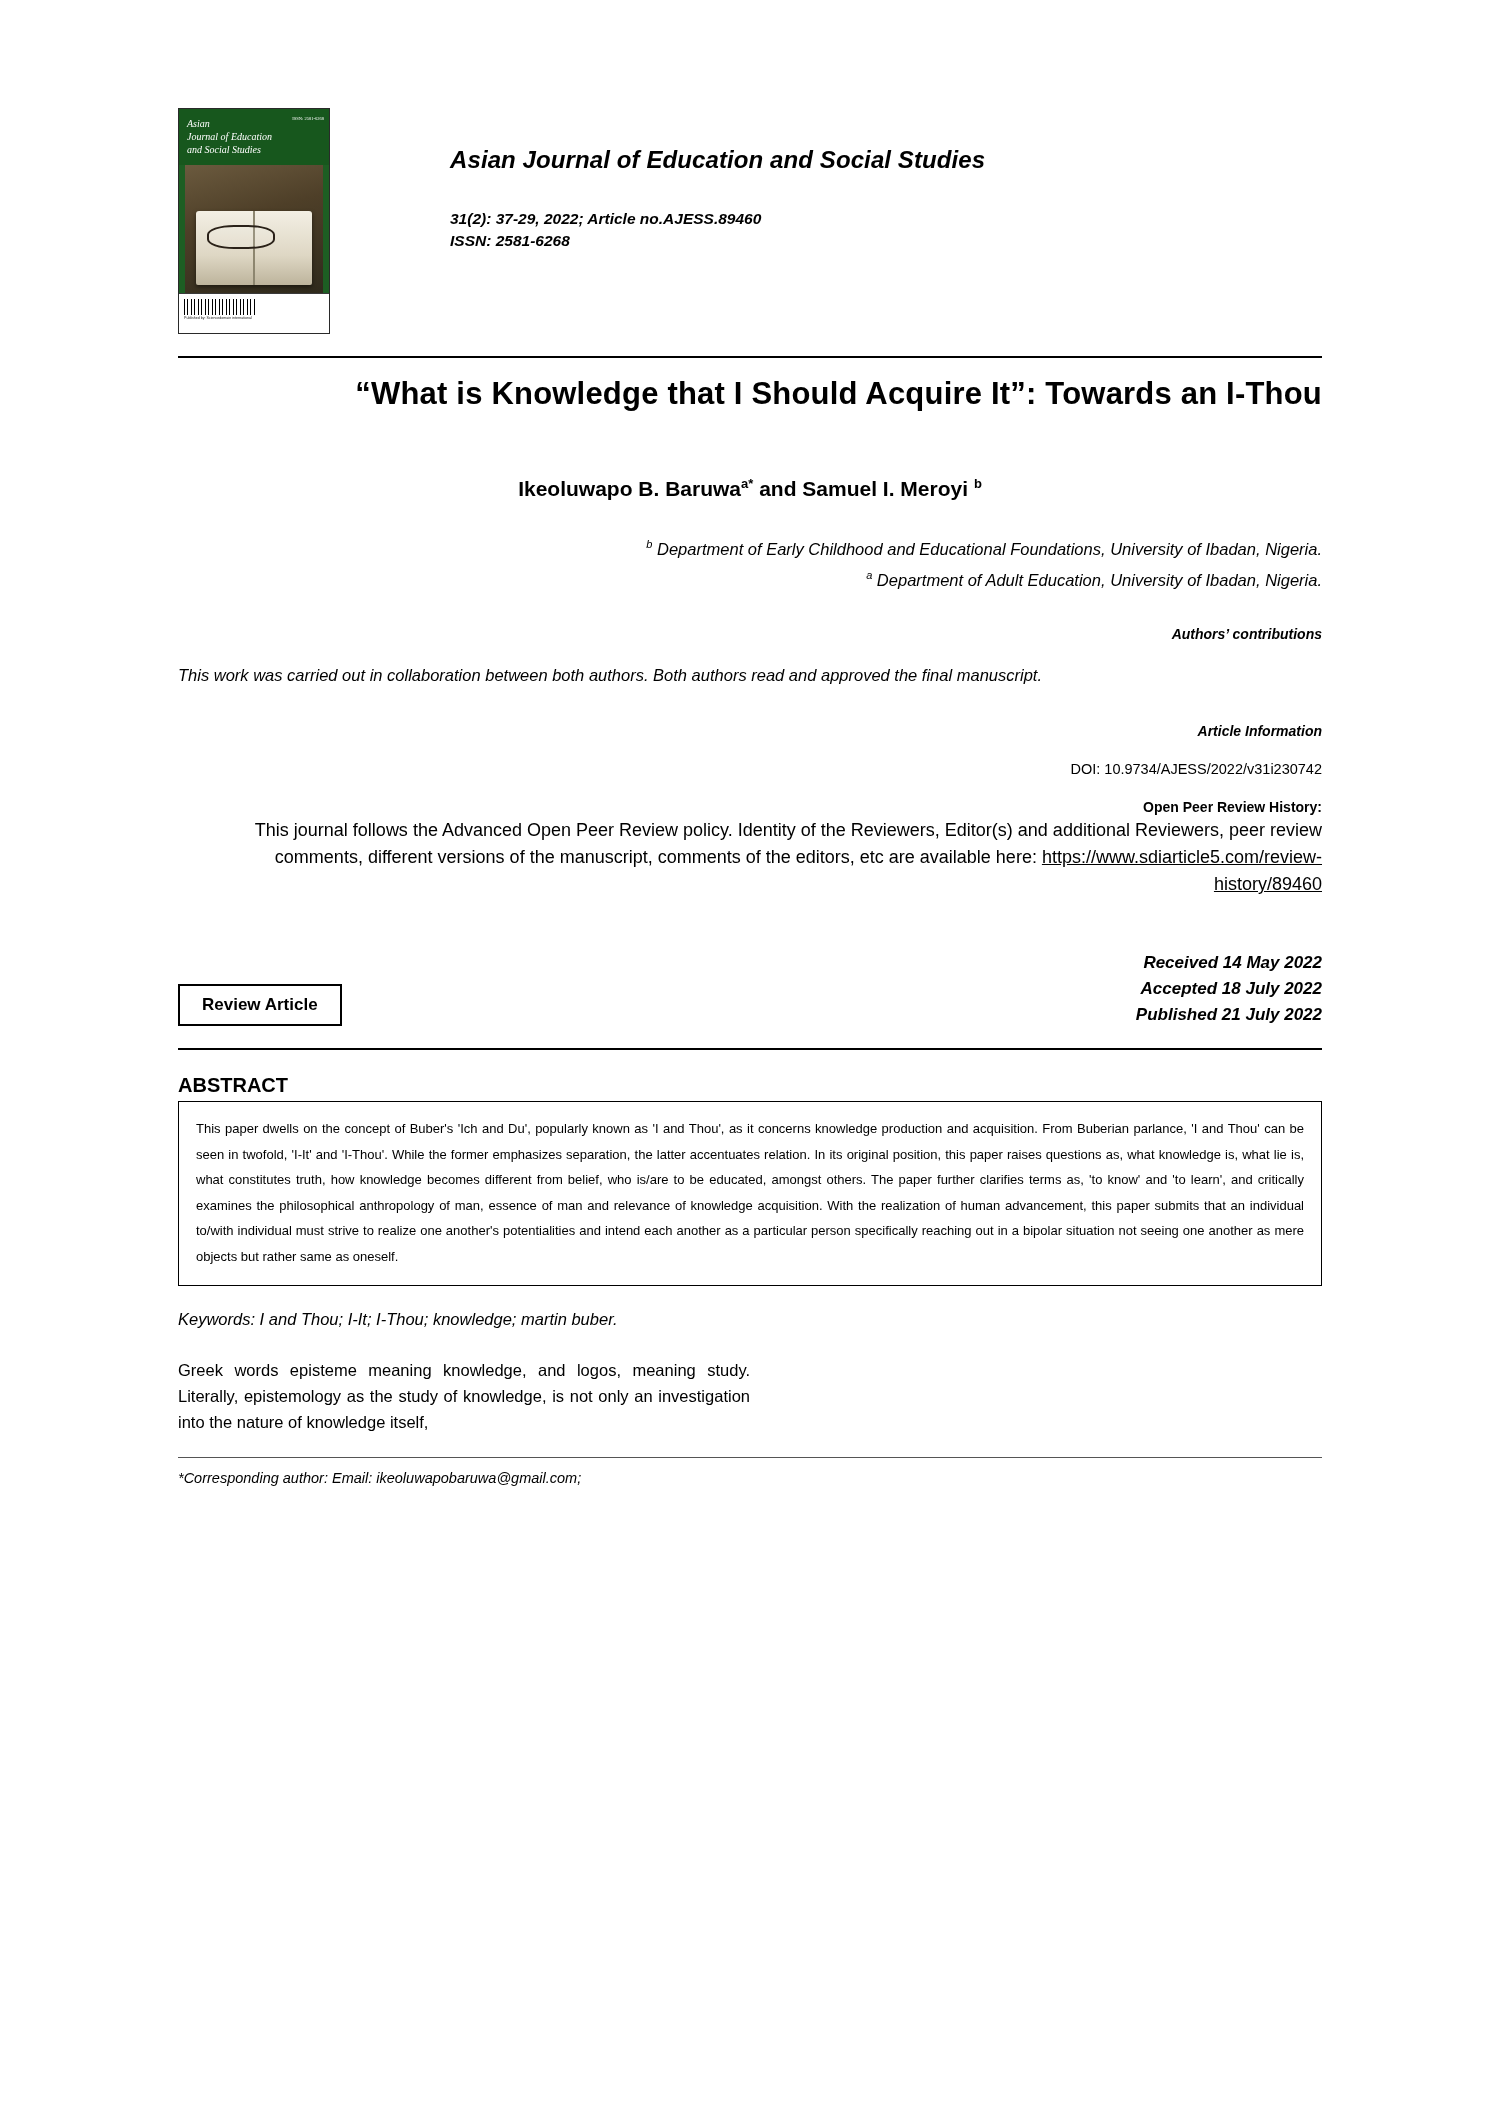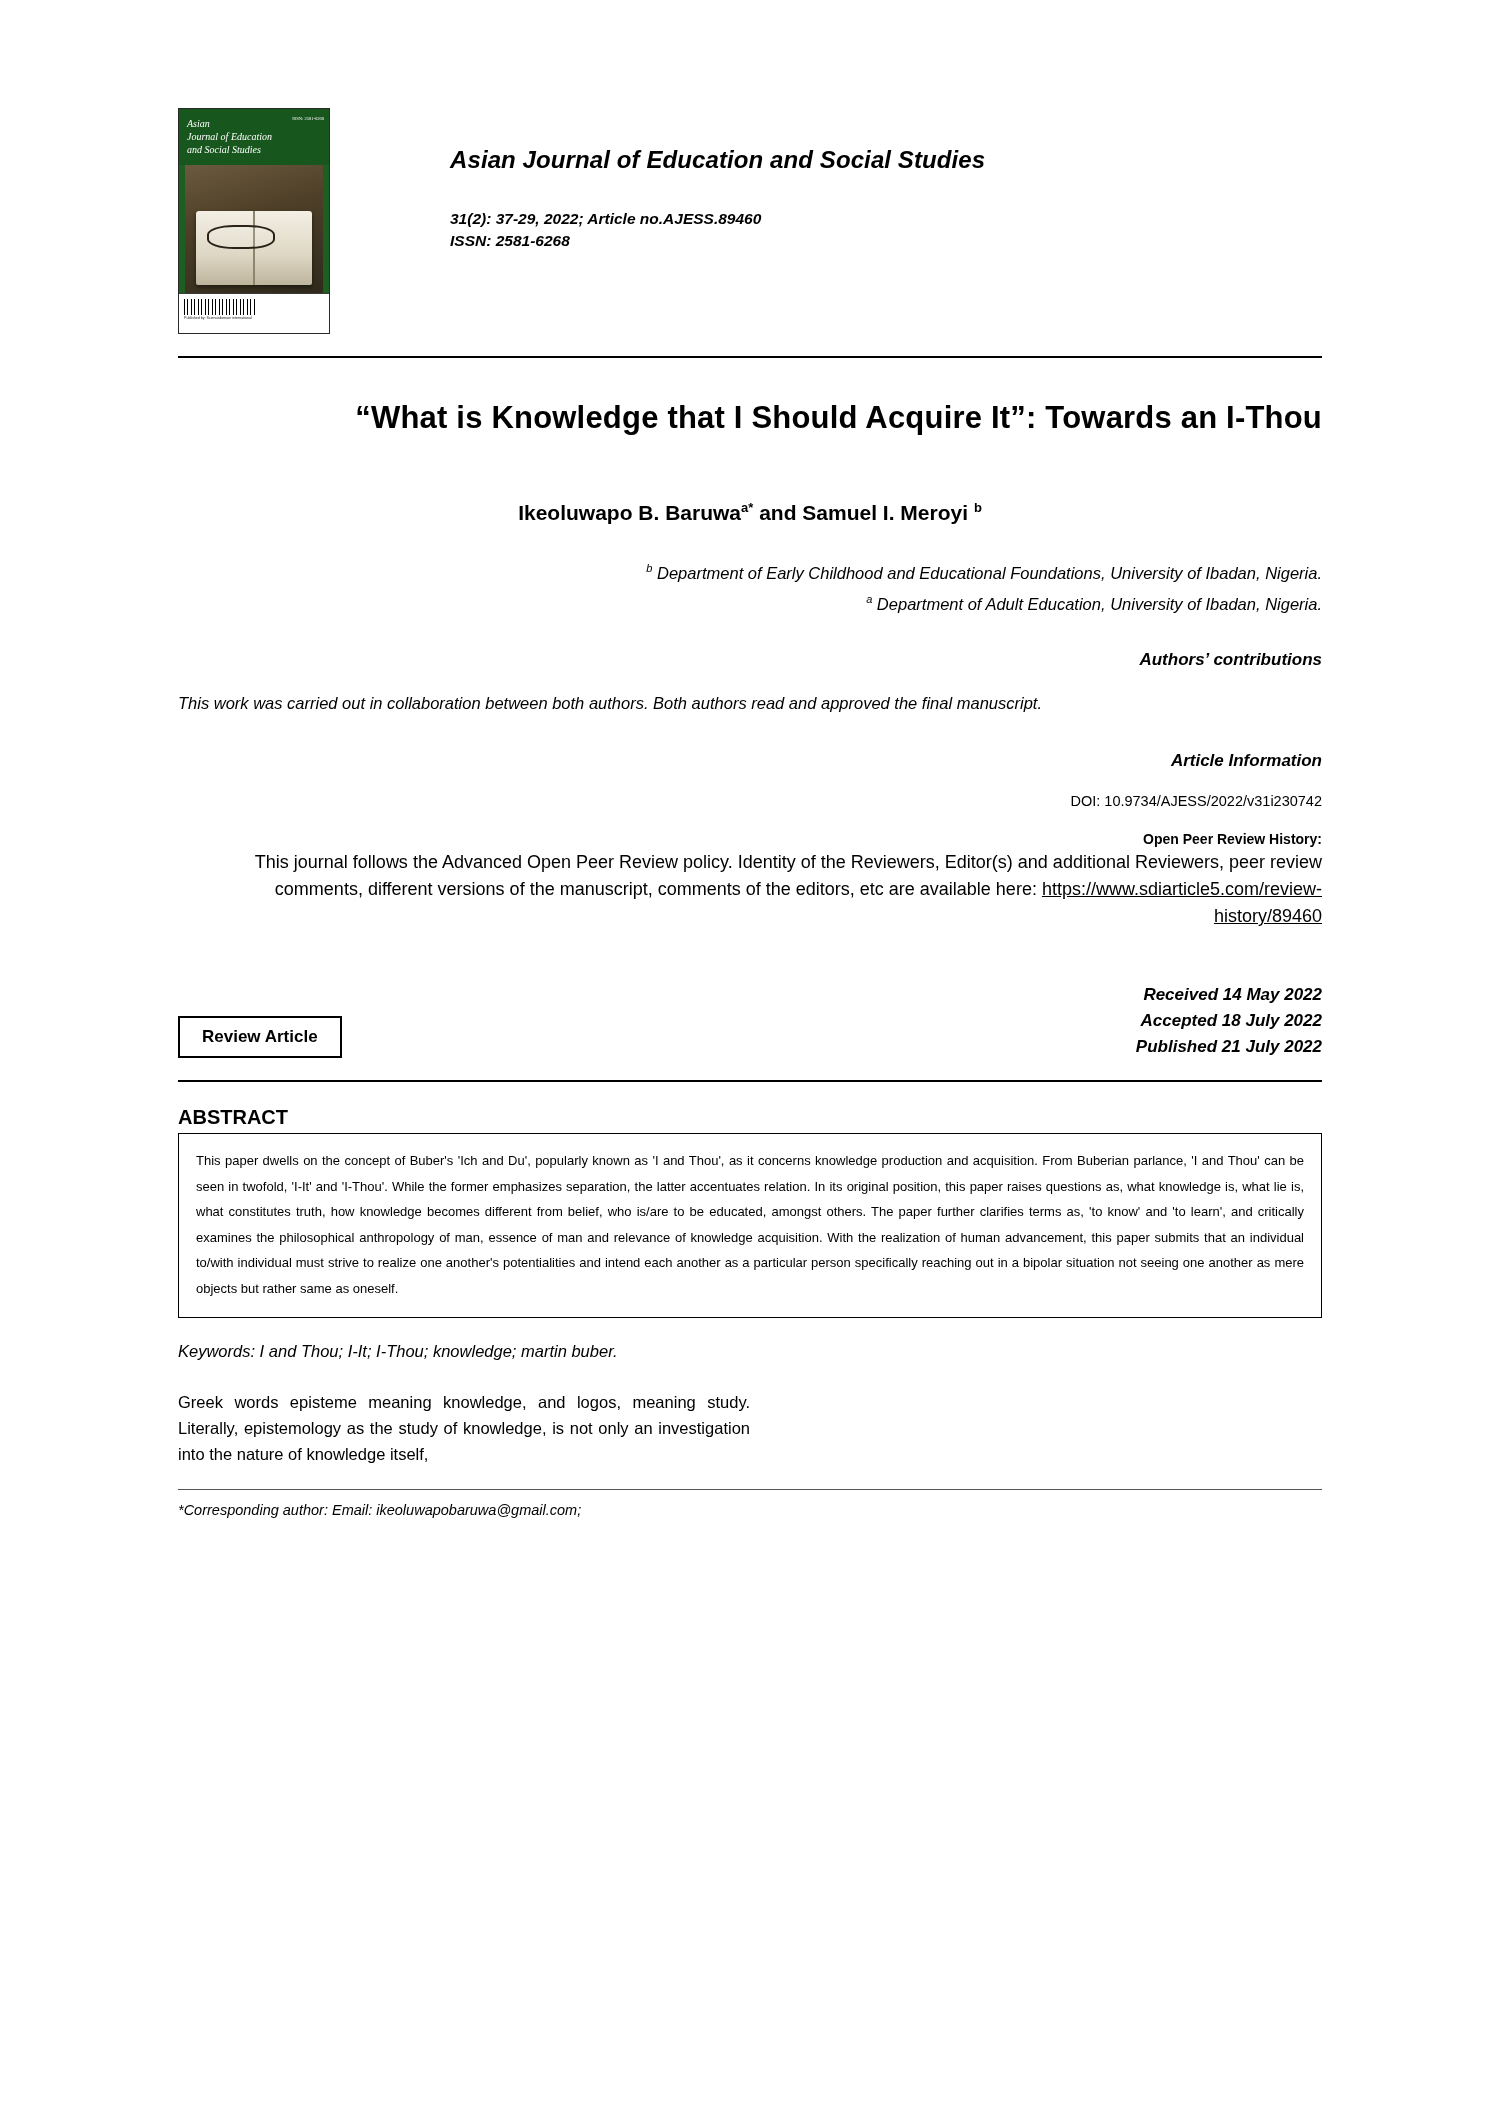--- a/index.html
+++ b/index.html
@@ -136,21 +136,21 @@
     border-top: 2.5px solid #000;
     margin: 22px 0 0 0;
   }
 
   
   .paper-title {
     text-align: right;
     font-size: 31px;
     font-weight: bold;
     line-height: 44px;
-    margin-top: 38px;
+    margin-top: 14px;
     letter-spacing: .2px;
   }
   .authors {
     text-align: center;
     font-size: 21px;
     font-weight: bold;
     margin-top: 60px;
   }
   .authors sup {
     font-size: 13px;
@@ -162,21 +162,21 @@
     font-style: italic;
     line-height: 26px;
     margin-top: 30px;
   }
   .affiliations sup {
     font-size: 11px;
   }
 
   .section-head-right {
     text-align: right;
-    font-size: 17px;
+    font-size: 14px;
     font-weight: bold;
     font-style: italic;
     margin-top: 34px;
   }
   .contrib-text {
     font-size: 16.5px;
     font-style: italic;
     line-height: 27px;
     margin-top: 20px;
   }

